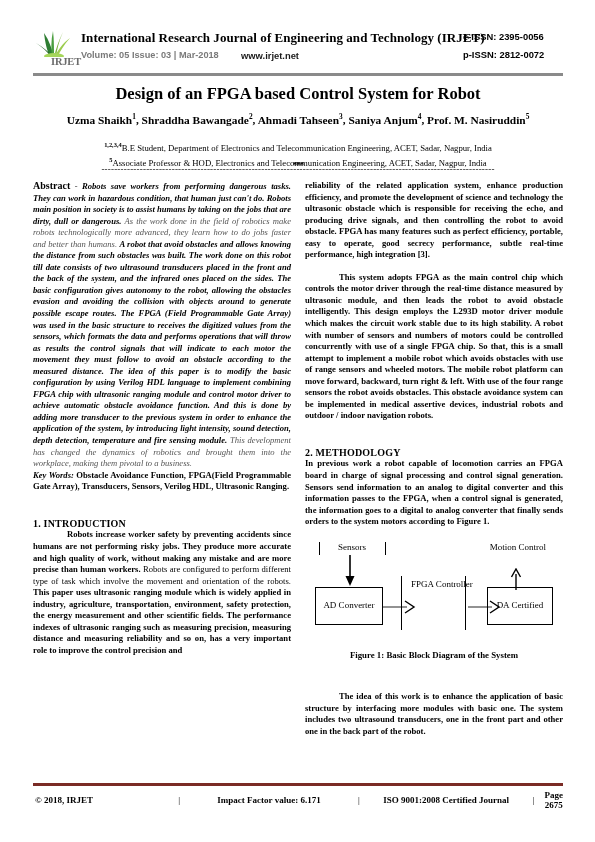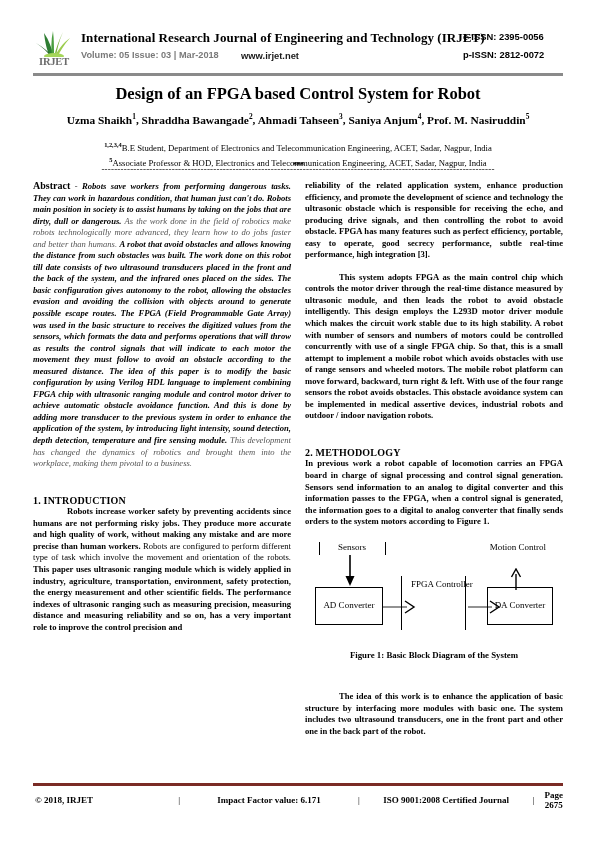--- a/index.html
+++ b/index.html
@@ -34,21 +34,21 @@
     left: 0; top: 0;
     width: 42px; height: 42px;
   }
   .logo-leaf {
     position: absolute;
     left: 2px; top: 0px;
     width: 38px; height: 27px;
   }
   .logo-word {
     position: absolute;
-    left: 0px; top: 26px;
+    left: 12px; top: 26px;
     width: 42px;
     text-align: center;
     font-family: "Liberation Serif", serif;
     font-weight: bold;
     font-size: 10.5px;
     letter-spacing: -0.2px;
     color: #6b6b6b;
   }
   .journal-title {
     position: absolute;
@@ -299,20 +299,23 @@
     ---------------------------------------------------------------------------------------------------------------------------
   </div>
   <div class="dash-star">***</div>
 
   <div class="col left">
 
     <p class="body">
       <span class="abs-head">Abstract</span><span class="it-b"> - </span><span class="it-b">Robots save workers from performing dangerous tasks. They can work in hazardous condition, that human just can't do. Robots main position in society is to assist humans by taking on the jobs that are dirty, dull or dangerous.</span><span class="it grey"> As the work done in the field of robotics make robots technologically more advanced, they learn how to do jobs faster and better than humans. </span><span class="it-b">A robot that avoid obstacles and allows knowing the distance from such obstacles was built. The work done on this robot till date consists of two ultrasound transducers placed in the front and the back of the system, and the infrared ones placed on the sides. The basic configuration gives autonomy to the robot, allowing the obstacles evasion and avoiding the collision with objects around to generate possible escape routes. The FPGA (Field Programmable Gate Array) was used in the basic structure to receives the digitized values from the sensors, which formats the data and performs operations that will throw as results the control signals that will indicate to each motor the movement they must follow to avoid an obstacle according to the measured distance. The idea of this paper is to modify the basic configuration by using Verilog HDL language to implement combining FPGA chip with ultrasonic ranging module and control motor driver to achieve automatic obstacle avoidance function. And this is done by adding more transducer to the previous system in order to enhance the application of the system, by introducing light intensity, sound detection, depth detection, temperature and fire sensing module.</span><span class="it grey"> This development has changed the dynamics of robotics and brought them into the workplace, making them pivotal to a business.</span>
     </p>
 
+    <p class="body kw">
+      <span class="it-b">Key Words:</span><span class="b"> Obstacle Avoidance Function, FPGA(Field Programmable Gate Array), Transducers, Sensors, Verilog HDL, Ultrasonic Ranging.</span>
+    </p>
 
     <div class="sec-head">1. INTRODUCTION</div>
 
     <p class="body sec-body para-indent">
       <span class="b">Robots increase worker safety by preventing accidents since humans are not performing risky jobs. They produce more accurate and high quality of work, without making any mistake and are more precise than human workers.</span><span> Robots are configured to perform different type of task which involve the movement and orientation of the robots. </span><span class="b">This paper uses ultrasonic ranging module which is widely applied in industry, agriculture, transportation, environment, safety protection, the energy measurement and other scientific fields. The performance indexes of ultrasonic ranging such as measuring precision, measuring distance and measuring reliability and so on, has a very important role to improve the control precision and</span>
     </p>
   </div>
 
   <div class="col right">
 
@@ -363,21 +366,21 @@
       </svg>
 
       <div class="fig-label" style="left:178px; top:0px; width:70px;">Motion Control</div>
 
       <svg style="position:absolute; left:204px; top:26px; width:14px; height:22px;" viewBox="0 0 14 22">
         <line x1="7" y1="22" x2="7" y2="6" stroke="#000" stroke-width="1.4"></line>
         <polyline points="2.5,9 7,1 11.5,9" fill="none" stroke="#000" stroke-width="1.4"></polyline>
       </svg>
 
       <div class="fig-box" style="left:182px; top:45px; width:66px; height:38px;">
-        <span>DA Converter</span>
+        <span>DA Certified</span>
       </div>
     </div>
 
     <div class="fig-caption">Figure 1: Basic Block Diagram of the System</div>
 
     <p class="body para-indent" style="margin-top:30px">
       <span class="b">The idea of this work is to enhance the application of basic structure by interfacing more modules with basic one. The system includes two ultrasound transducers, one in the front part and other one in the back part of the robot.</span>
     </p>
   </div>
 

